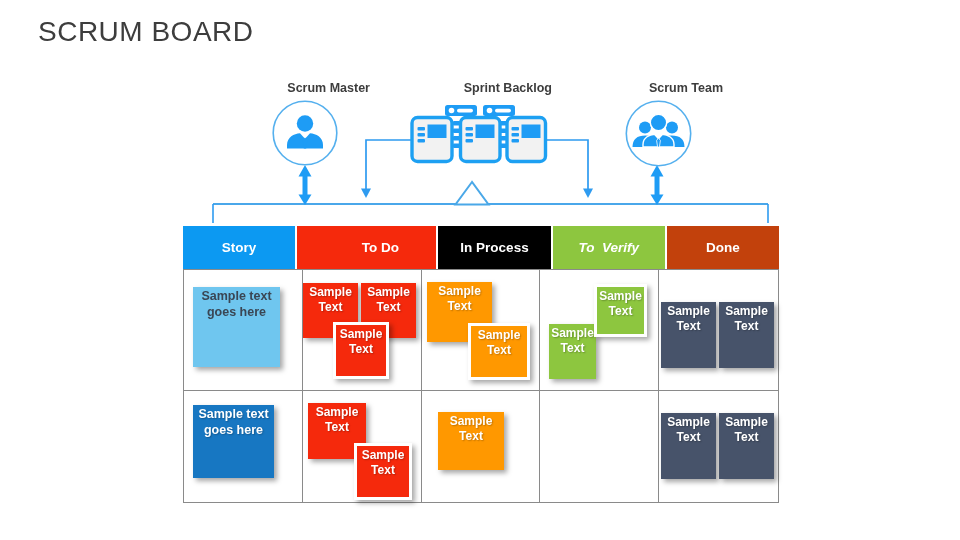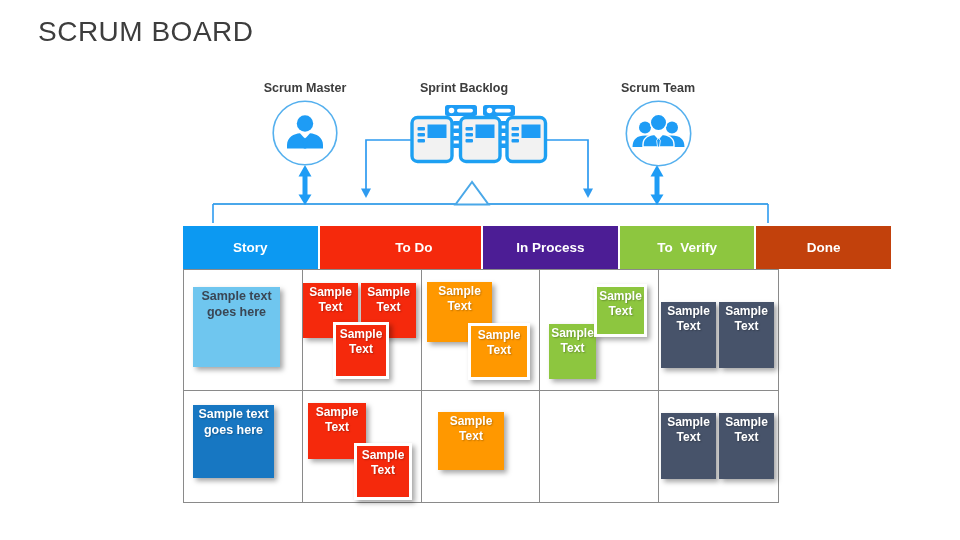--- a/index.html
+++ b/index.html
@@ -7,40 +7,40 @@
     position:relative;width:960px;height:540px;background:#ffffff;overflow:hidden;
     font-family:"Liberation Sans","DejaVu Sans",sans-serif;
   }
   
   .slide-title{
     position:absolute;left:38px;top:16px;font-size:28px;font-weight:normal;
     color:#3d3d3d;letter-spacing:.5px;
   }
   
   .actor-label{
-    position:absolute;top:81px;width:130px;text-align:center;
+    position:absolute;top:81px;width:130px;text-align:right;
     font-size:12.5px;font-weight:bold;color:#3d3d3d;
   }
-  .lbl-master{left:240px;} .lbl-backlog{left:399px;} .lbl-team{left:593px;}
+  .lbl-master{left:240px;} .lbl-backlog{left:422px;} .lbl-team{left:593px;}
   .icon-svg{position:absolute;}
   #icon-master{left:272px;top:100px;}
   #icon-backlog{left:408px;top:100px;}
   #icon-team{left:625px;top:100px;}
   #connectors{left:180px;top:95px;}
   
   .board-header{
-    position:absolute;left:183px;top:226px;width:708px;height:43px;
+    position:absolute;left:183px;top:226px;width:596px;height:43px;
     display:flex;gap:2px;
   }
   .hdr-cell{
     flex:1;display:flex;align-items:center;justify-content:center;
     color:#ffffff;font-size:13.5px;font-weight:bold;white-space:pre;
   }
   .hdr-story{background:#0c99f2;} .hdr-todo{background:#f5290c;padding-left:27px;}
-  .hdr-inprocess{background:#4c1d95;} .hdr-verify{background:#8dc63f;}
+  .hdr-inprocess{background:#000000;} .hdr-verify{background:#8dc63f;font-style:italic;}
   .hdr-done{background:#c2410c;}
   
   .board-body{
     position:absolute;left:183px;top:269px;width:596px;height:234px;
     border:1px solid #8a8a8a;box-sizing:border-box;
     display:grid;grid-template-columns:repeat(5,1fr);grid-template-rows:121px 1fr;
     background:#ffffff;
   }
   .cell{border-right:1px solid #8a8a8a;border-bottom:1px solid #8a8a8a;}
   .cell.last-col{border-right:none;} .cell.last-row{border-bottom:none;}

